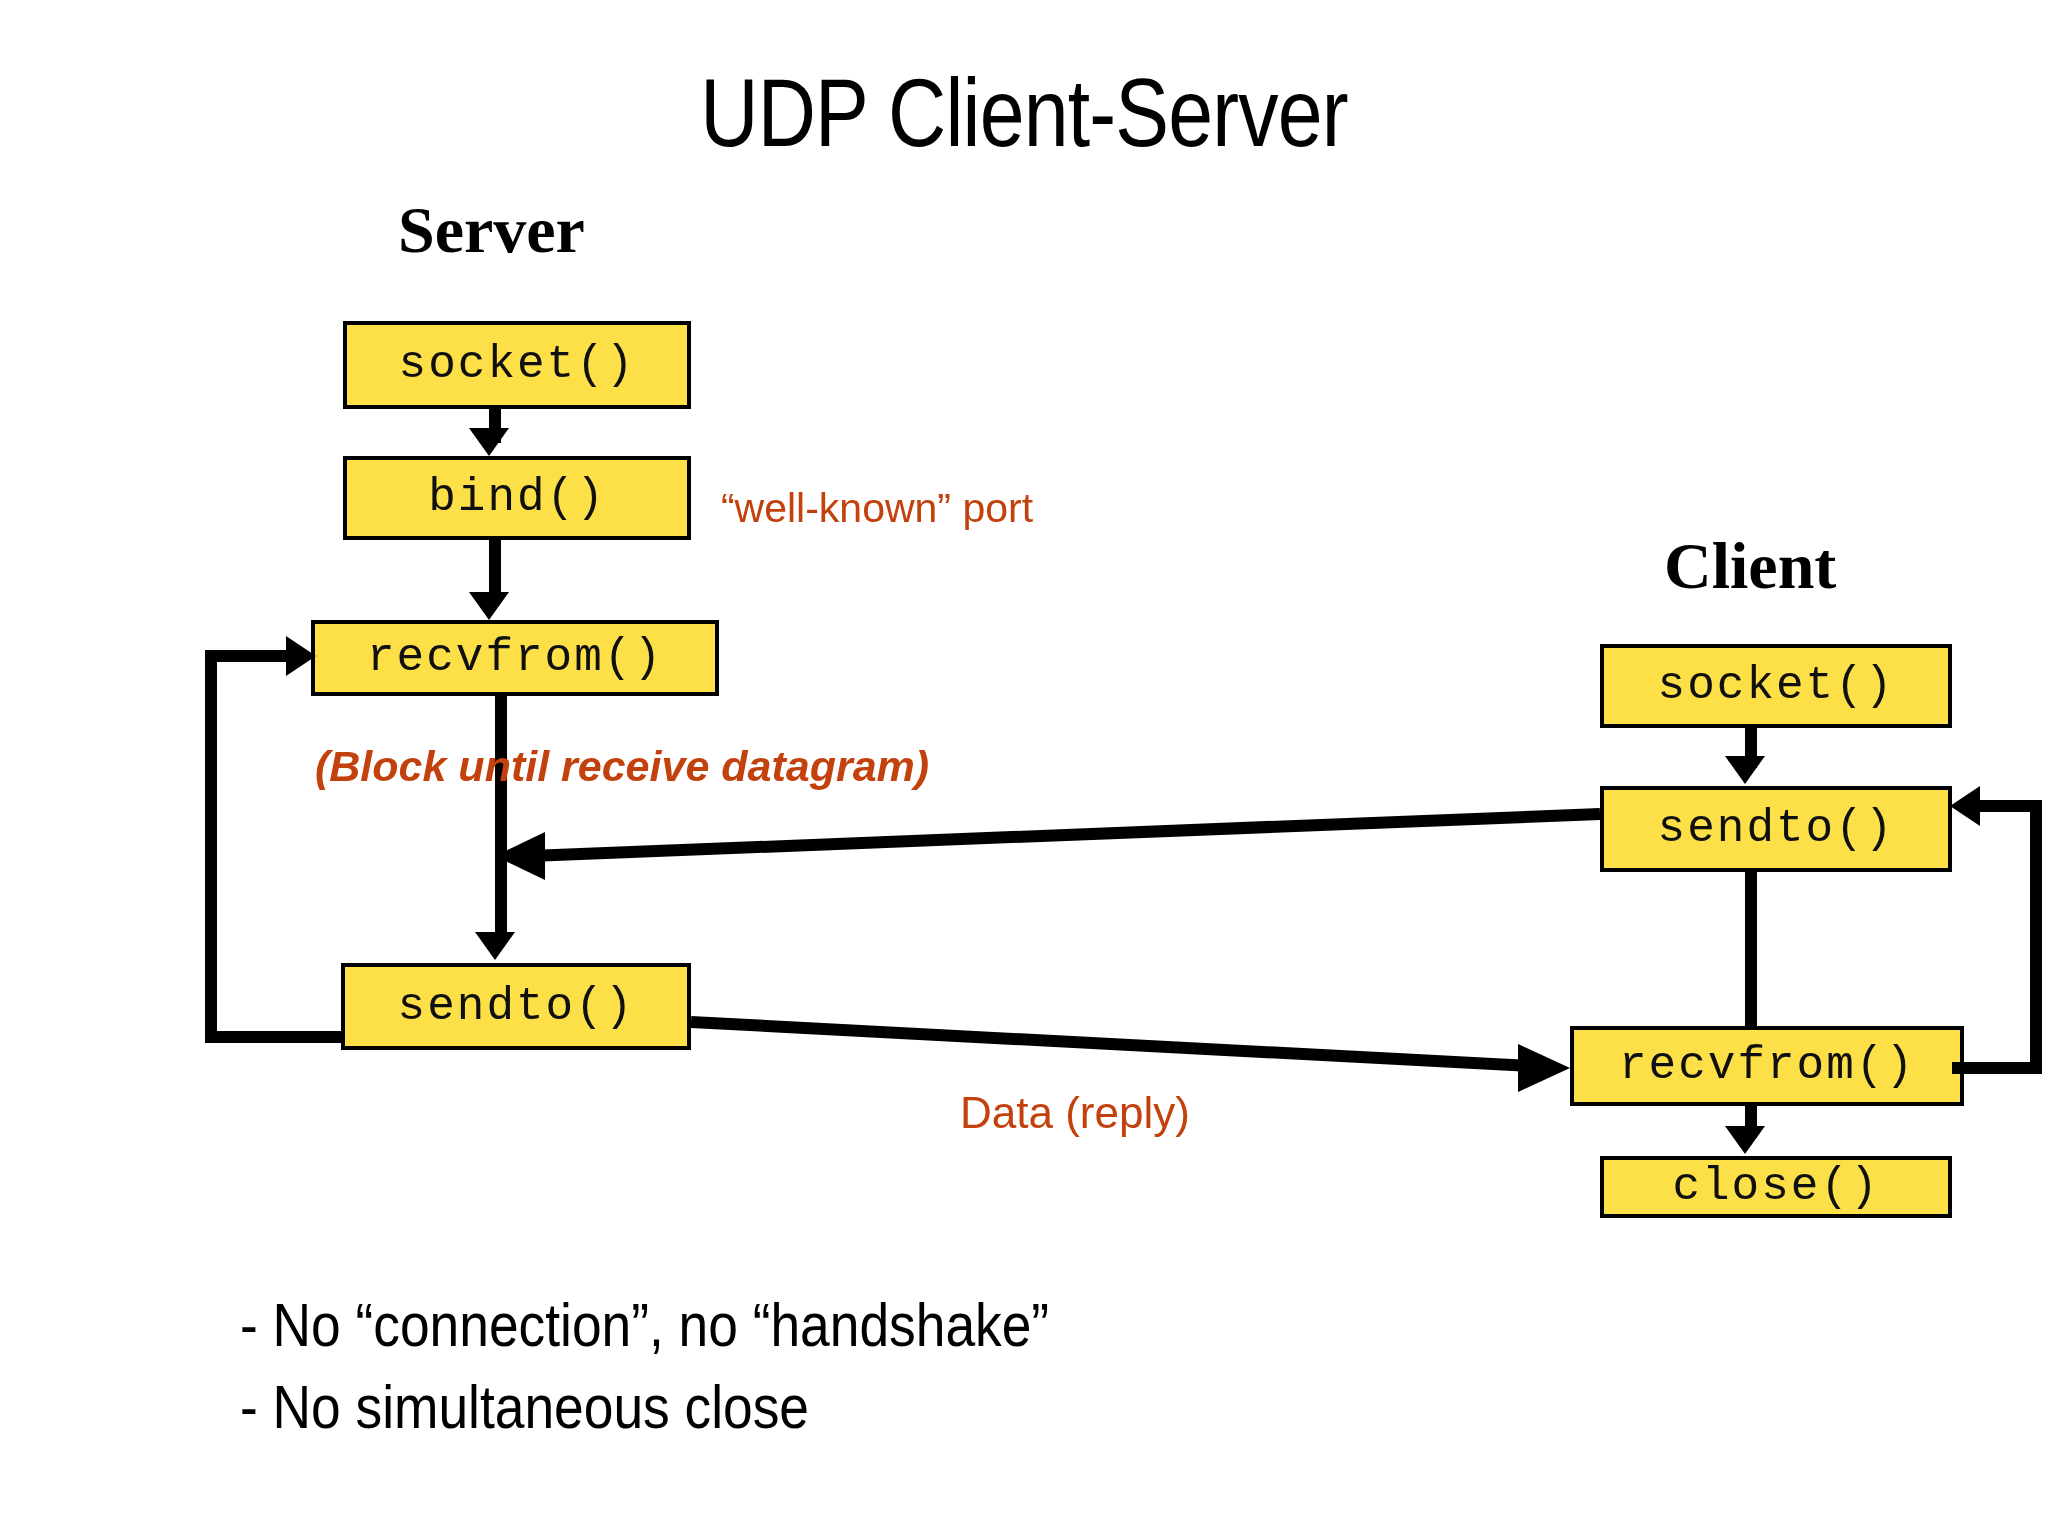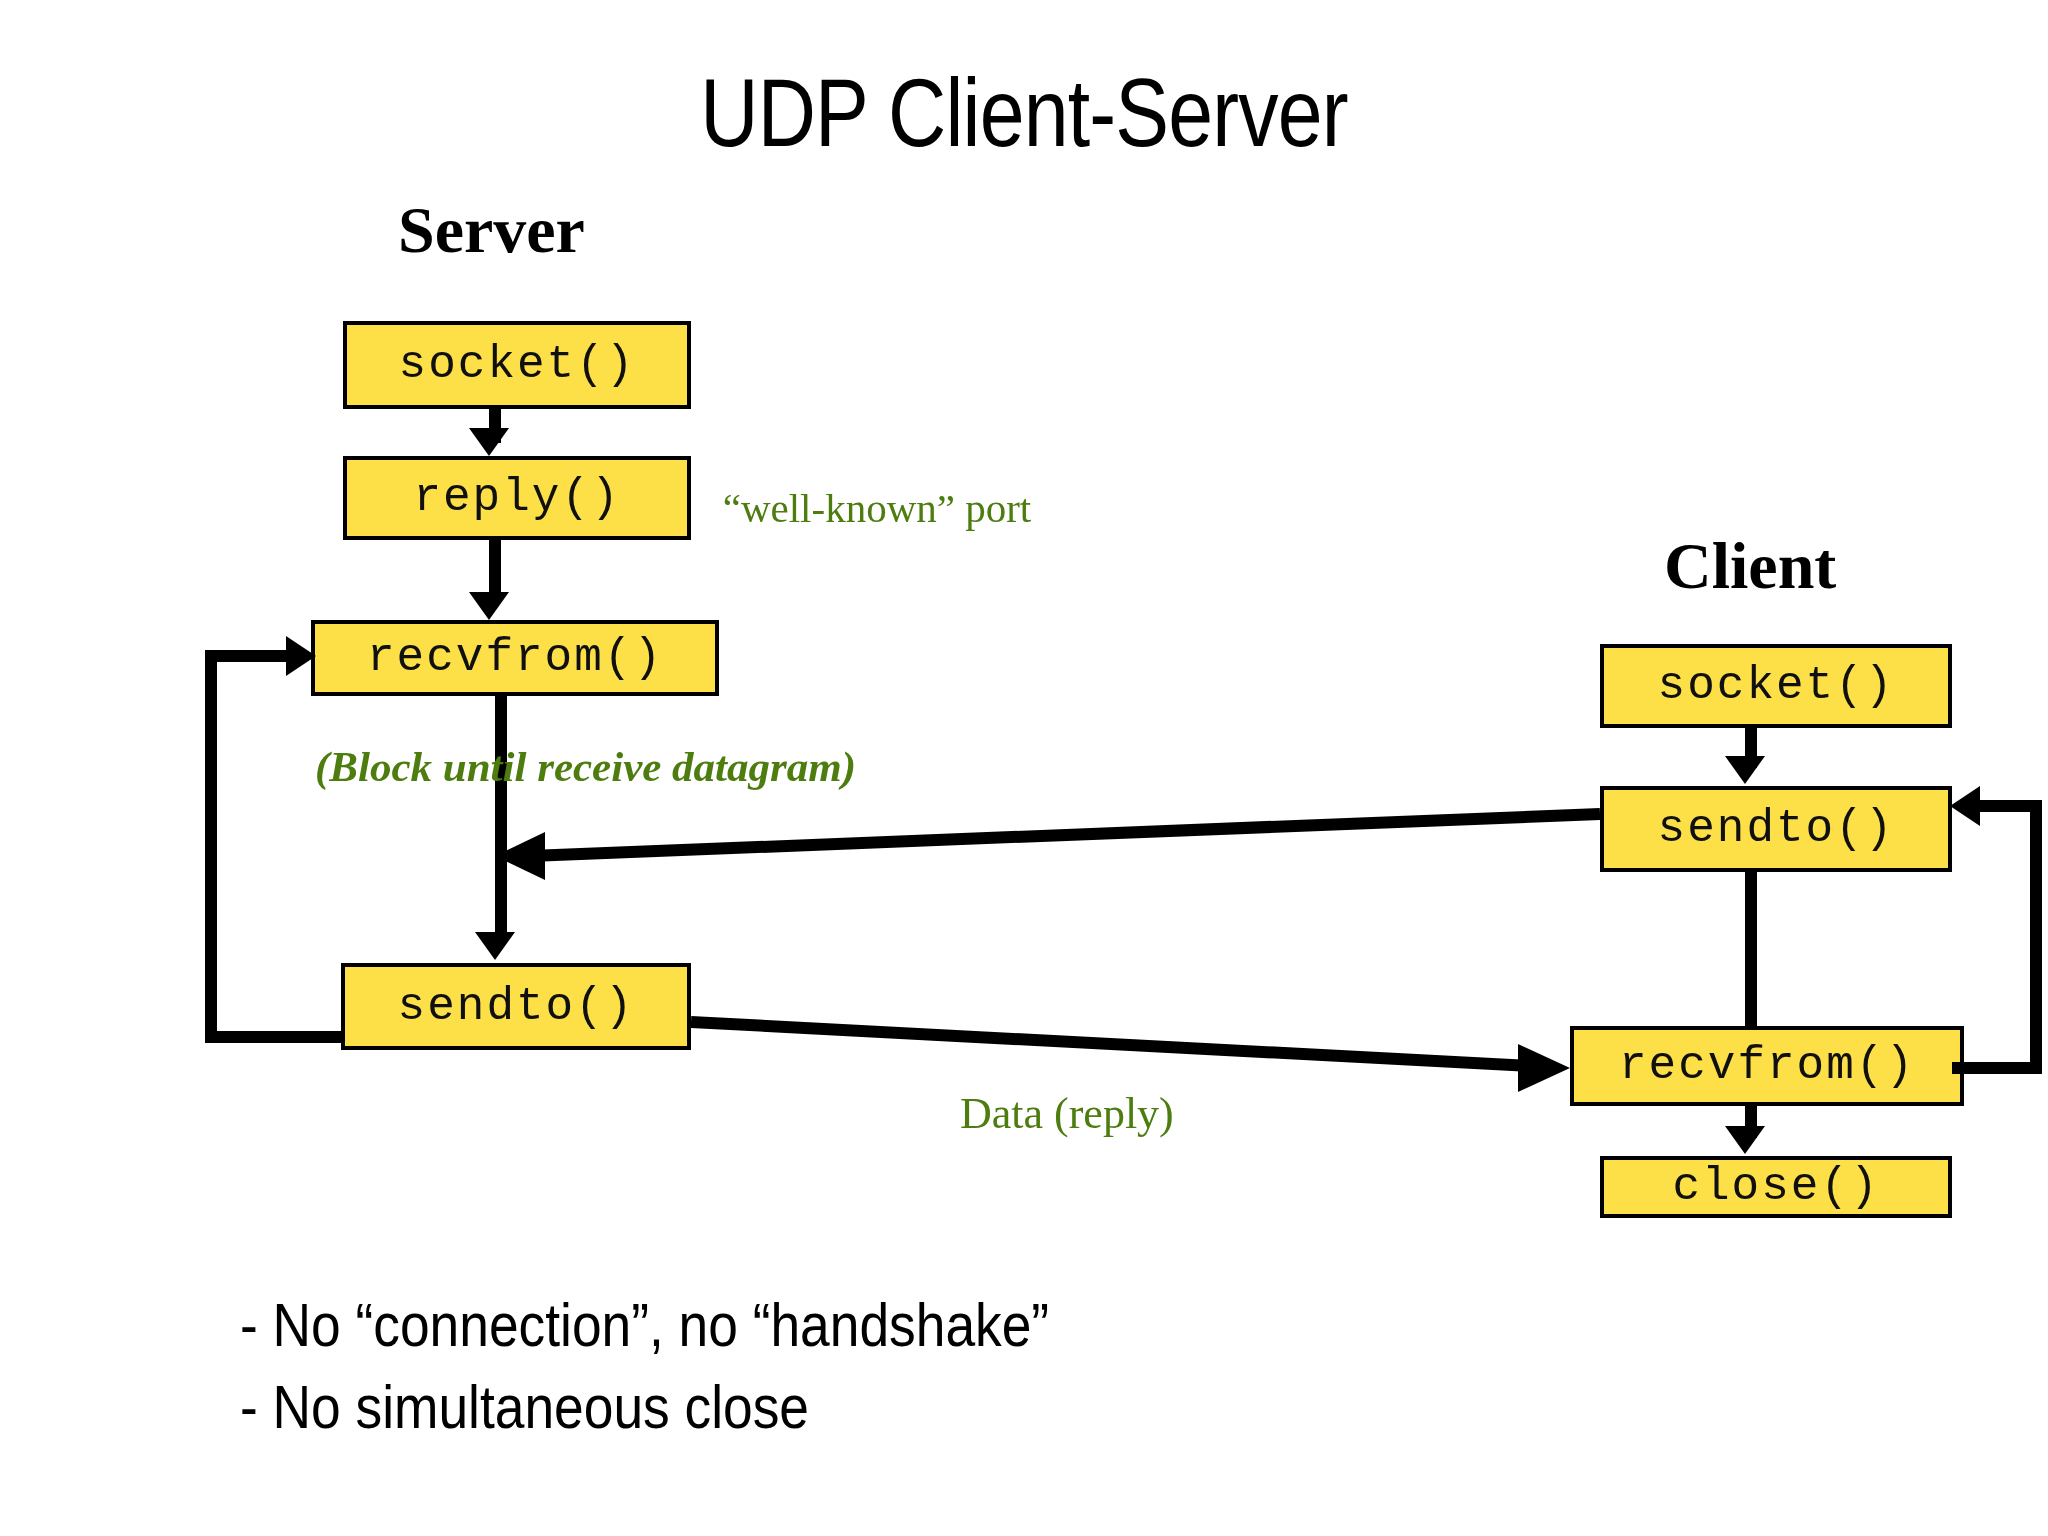--- a/index.html
+++ b/index.html
@@ -86,22 +86,22 @@
     position: absolute;
     width: 0;
     height: 0;
     border-top: 20px solid transparent;
     border-bottom: 20px solid transparent;
     border-left: 30px solid #000000;
   }
   
   .annot {
     position: absolute;
-    color: #4d7c0f;
-    font-family: Liberation Serif, serif;
+    color: #c2410c;
+    font-family: Liberation Sans, sans-serif;
     white-space: nowrap;
   }
   .annot.centered {
     text-align: center;
     white-space: normal;
   }
   .annot-wellknown {
     font-size: 41px;
     line-height: 1.15;
     width: 330px;
@@ -145,21 +145,21 @@
 
   <div class="title">UDP Client-Server</div>
 
   <div class="col-heading" style="left:398px; top:192px;">Server</div>
 
   <div class="node" style="left:343px; top:321px; width:348px; height:88px;">socket()</div>
 
   <div class="vline" style="left:489px; top:409px; height:34px;"></div>
   <div class="arrow-down" style="left:469px; top:428px;"></div>
 
-  <div class="node" style="left:343px; top:456px; width:348px; height:84px;">reply()</div>
+  <div class="node" style="left:343px; top:456px; width:348px; height:84px;">bind()</div>
 
   <div class="vline" style="left:489px; top:540px; height:54px;"></div>
   <div class="arrow-down" style="left:469px; top:592px;"></div>
 
   <div class="node" style="left:311px; top:620px; width:408px; height:76px;">recvfrom()</div>
 
   <div class="vline" style="left:495px; top:696px; height:240px;"></div>
   <div class="arrow-down" style="left:475px; top:932px;"></div>
 
   <div class="node" style="left:341px; top:963px; width:350px; height:87px;">sendto()</div>

